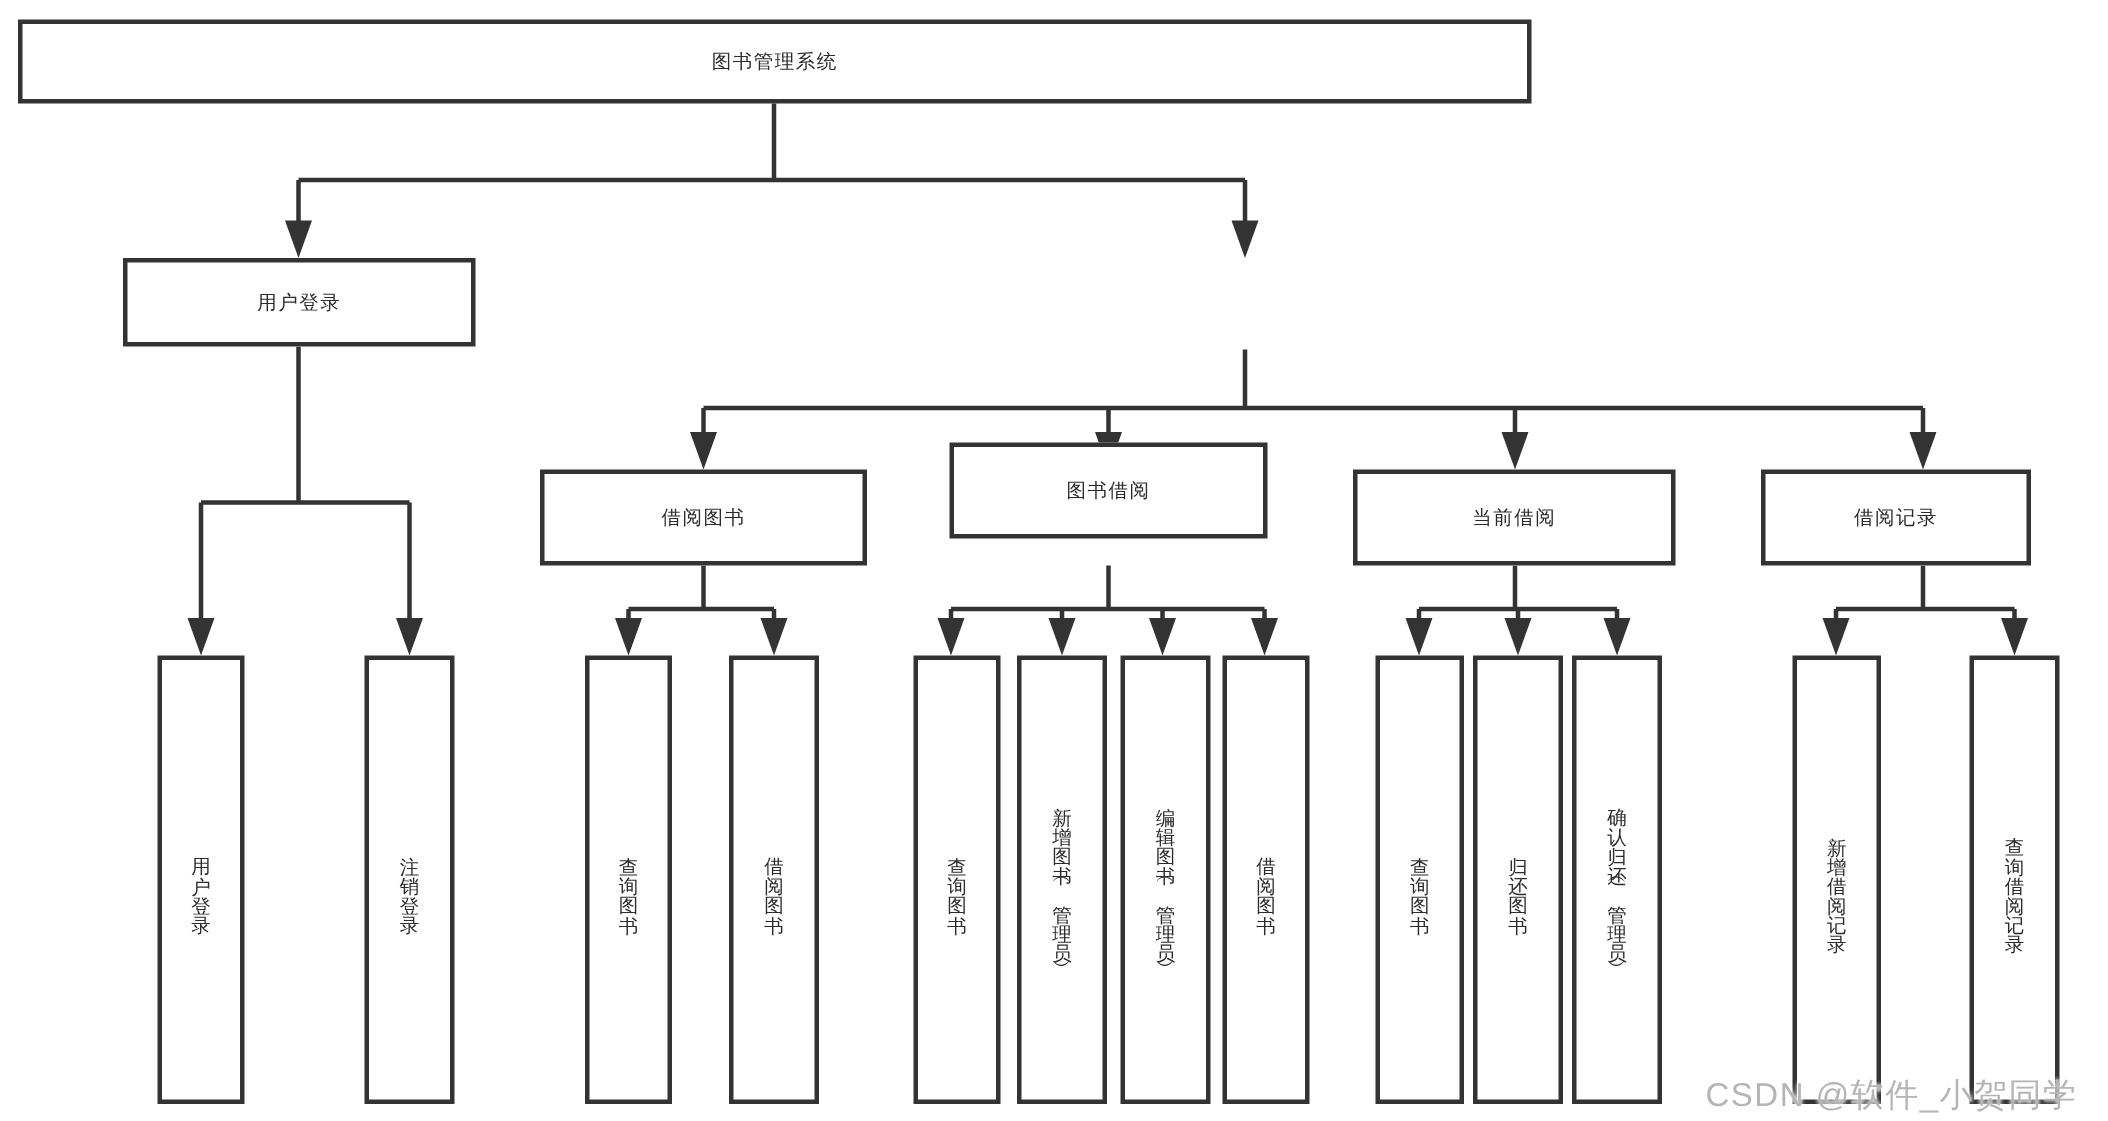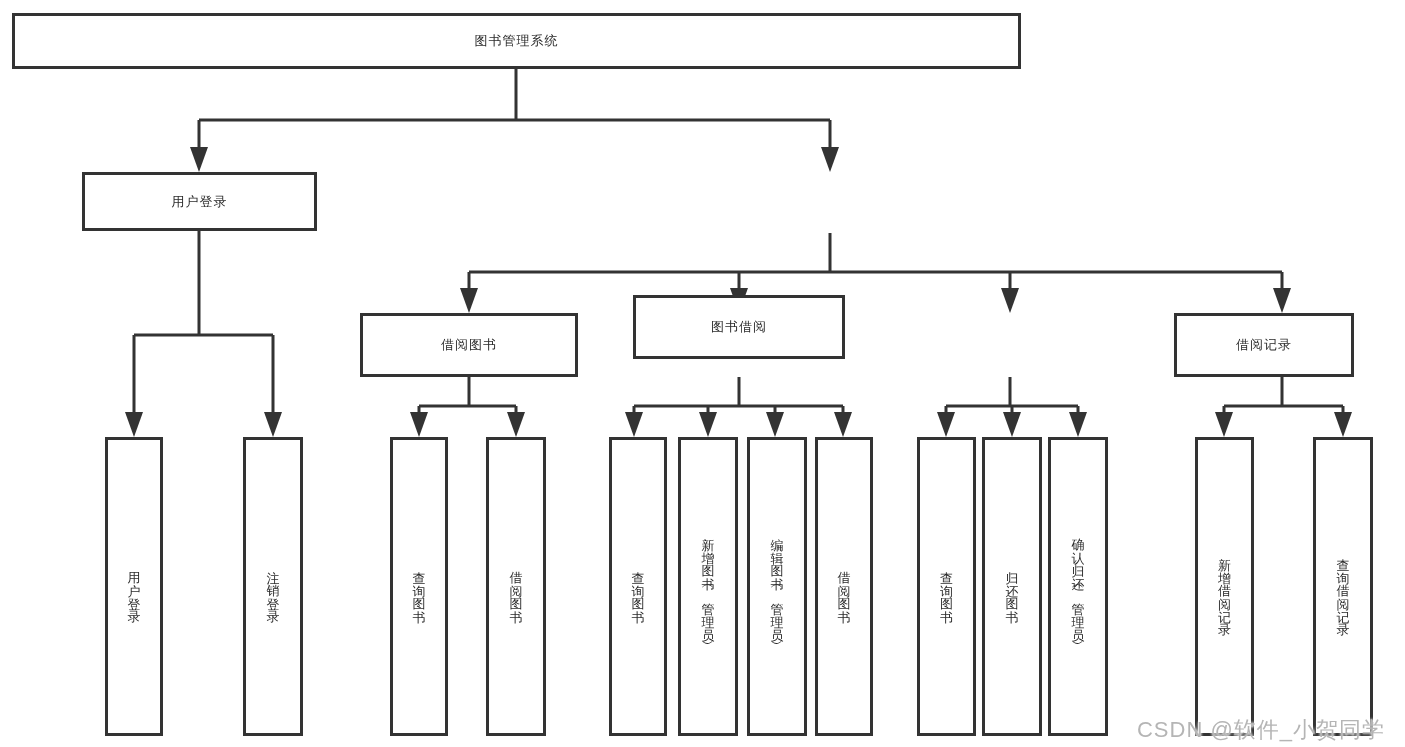--- a/index.html
+++ b/index.html
@@ -82,20 +82,21 @@
       <polygon points="1334,412 1352,412 1343,437"></polygon>
     </g>
   </svg>
 
   <div class="node h" style="left:12px;top:13px;width:1009px;height:56px">图书管理系统</div>
 
   <div class="node h" style="left:82px;top:172px;width:235px;height:59px">用户登录</div>
 
   <div class="node h" style="left:360px;top:313px;width:218px;height:64px">借阅图书</div>
   <div class="node h" style="left:633px;top:295px;width:212px;height:64px">图书借阅</div>
+  <div class="node h" style="left:902px;top:313px;width:215px;height:64px">当前借阅</div>
   <div class="node h" style="left:1174px;top:313px;width:180px;height:64px">借阅记录</div>
 
   <div class="node v" style="left:105px;top:437px;width:58px;height:299px">用户登录</div>
   <div class="node v" style="left:243px;top:437px;width:60px;height:299px">注销登录</div>
 
   <div class="node v" style="left:390px;top:437px;width:58px;height:299px">查询图书</div>
   <div class="node v" style="left:486px;top:437px;width:60px;height:299px">借阅图书</div>
 
   <div class="node v" style="left:609px;top:437px;width:58px;height:299px">查询图书</div>
   <div class="node v" style="left:678px;top:437px;width:60px;height:299px">新增图书（管理员）</div>

